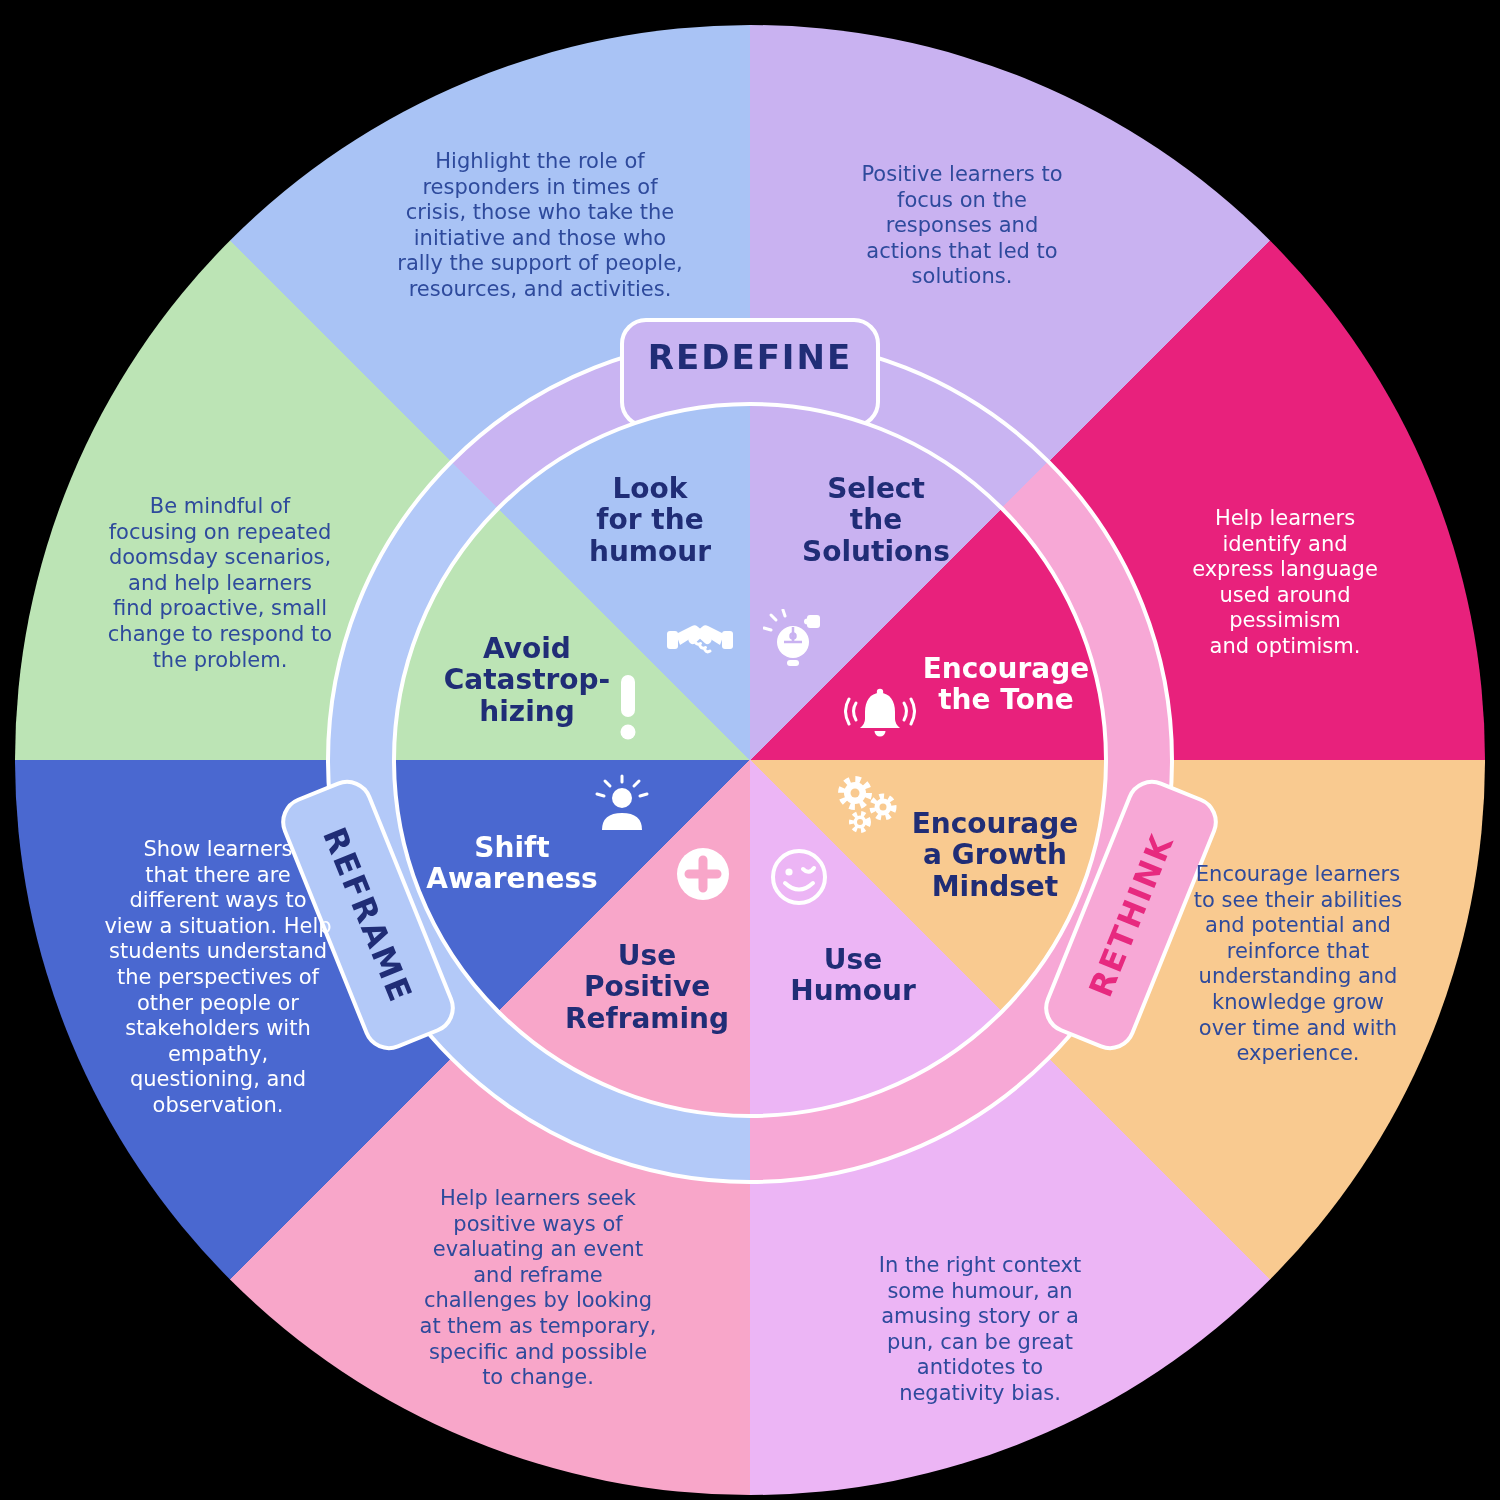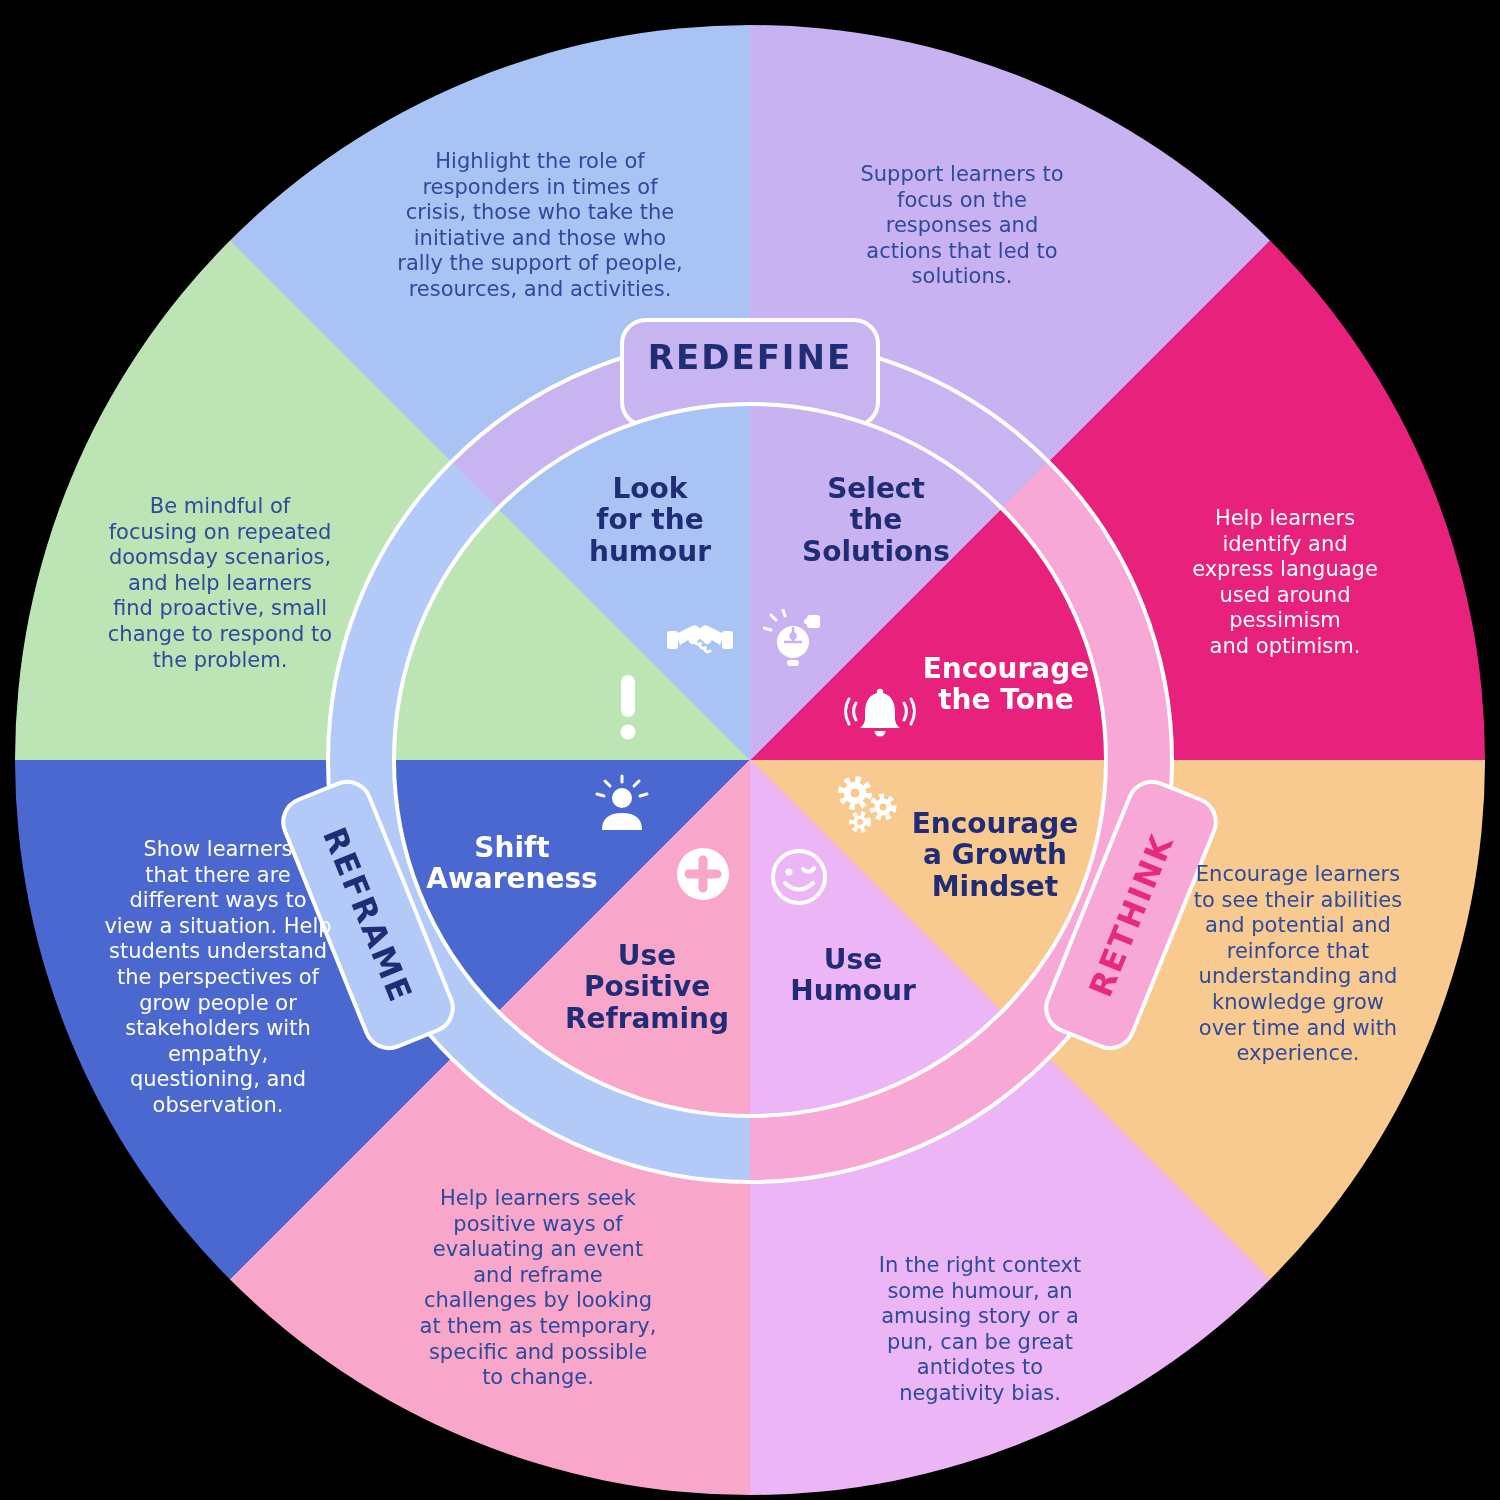--- a/index.html
+++ b/index.html
@@ -109,21 +109,21 @@
     </div>
 
     <div class="inner-disc"></div>
 
     <div class="txt desc" style="left:525px;top:201px;width:340px">Highlight the role of
 responders in times of
 crisis, those who take the
 initiative and those who
 rally the support of people,
 resources, and activities.</div>
-    <div class="txt desc" style="left:947px;top:201px;width:300px">Support learners to
+    <div class="txt desc" style="left:947px;top:201px;width:300px">Positive learners to
 focus on the
 responses and
 actions that led to
 solutions.</div>
     <div class="txt desc on-dark" style="left:1270px;top:546px;width:280px">Help learners
 identify and
 express language
 used around
 pessimism
 and optimism.</div>
@@ -148,21 +148,21 @@
 challenges by looking
 at them as temporary,
 specific and possible
 to change.</div>
     <div class="txt desc on-dark" style="left:203px;top:941px;width:280px">Show learners
 that there are
 different ways to
 view a situation. Help
 students understand
 the perspectives of
-grow people or
+other people or
 stakeholders with
 empathy,
 questioning, and
 observation.</div>
     <div class="txt desc" style="left:205px;top:559px;width:290px">Be mindful of
 focusing on repeated
 doomsday scenarios,
 and help learners
 find proactive, small
 change to respond to
@@ -179,20 +179,23 @@
     <div class="txt ttl" style="left:980px;top:830px;width:240px">Encourage
 a Growth
 Mindset</div>
     <div class="txt ttl" style="left:838px;top:950px;width:200px">Use
 Humour</div>
     <div class="txt ttl" style="left:632px;top:962px;width:220px">Use
 Positive
 Reframing</div>
     <div class="txt ttl on-dark" style="left:497px;top:826px;width:220px">Shift
 Awareness</div>
+    <div class="txt ttl" style="left:512px;top:655px;width:220px">Avoid
+Catastrop-
+hizing</div>
 
     <div class="icon" style="left:685px;top:615px">
       <svg width="66" height="44" viewBox="0 0 66 44">
         <g fill="#ffffff">
           <rect x="0" y="13" width="11" height="18" rx="3"></rect>
           <rect x="55" y="13" width="11" height="18" rx="3"></rect>
           <path d="M9 16 L25 8 q3 -1.5 5.5 0.5 L43 19 q3 2.5 0.5 5.5 q-2.5 3 -5.5 0.8 L29 17 L13 27 Z"></path>
           <path d="M57 16 L41 8 q-3 -1.5 -5.5 0.5 L23 19 q-3 2.5 -0.5 5.5 q2.5 3 5.5 0.8 L37 17 L53 27 Z"></path>
         </g>
         <path d="M28 24 q2 3.5 5.5 1.5 M33 28 q2 3.5 5.5 1.5 M38 32 q2 3 5 1" stroke="#ffffff" stroke-width="3" fill="none" stroke-linecap="round"></path>

